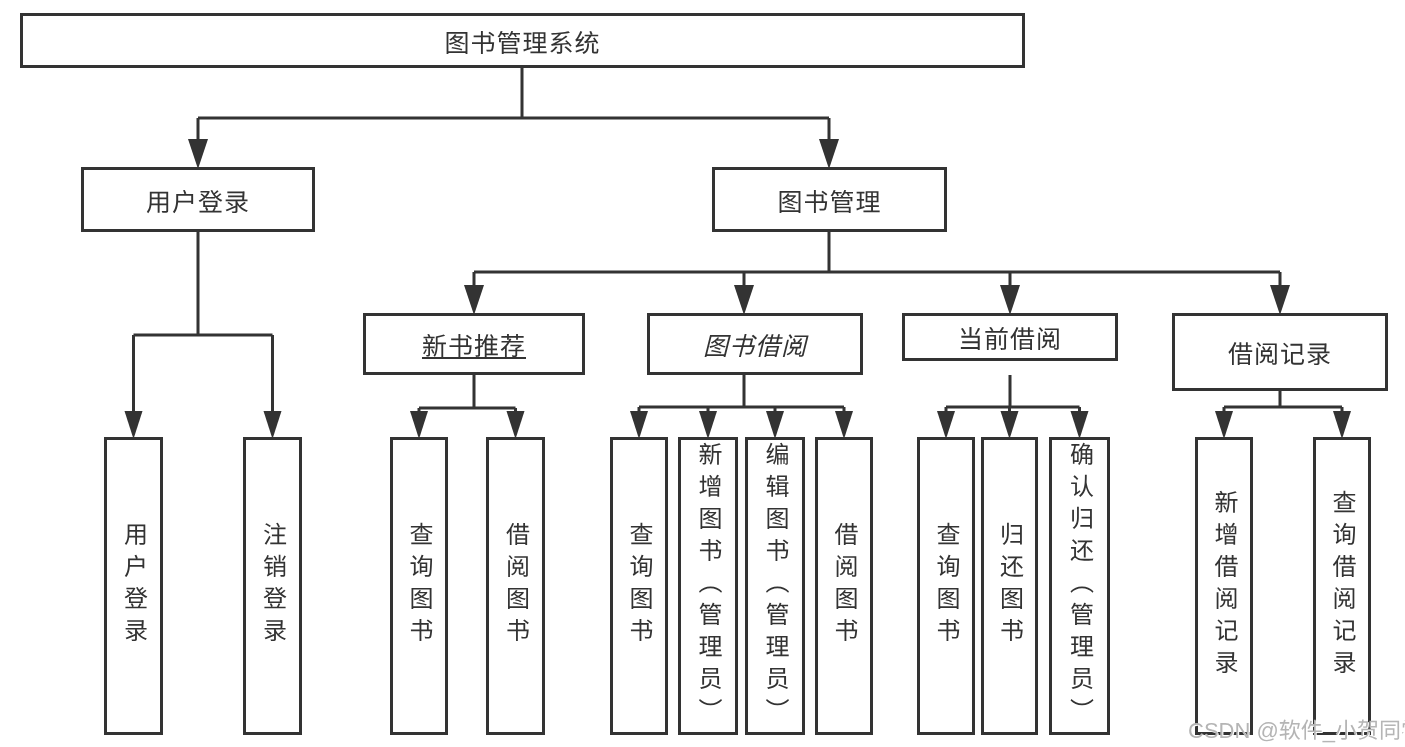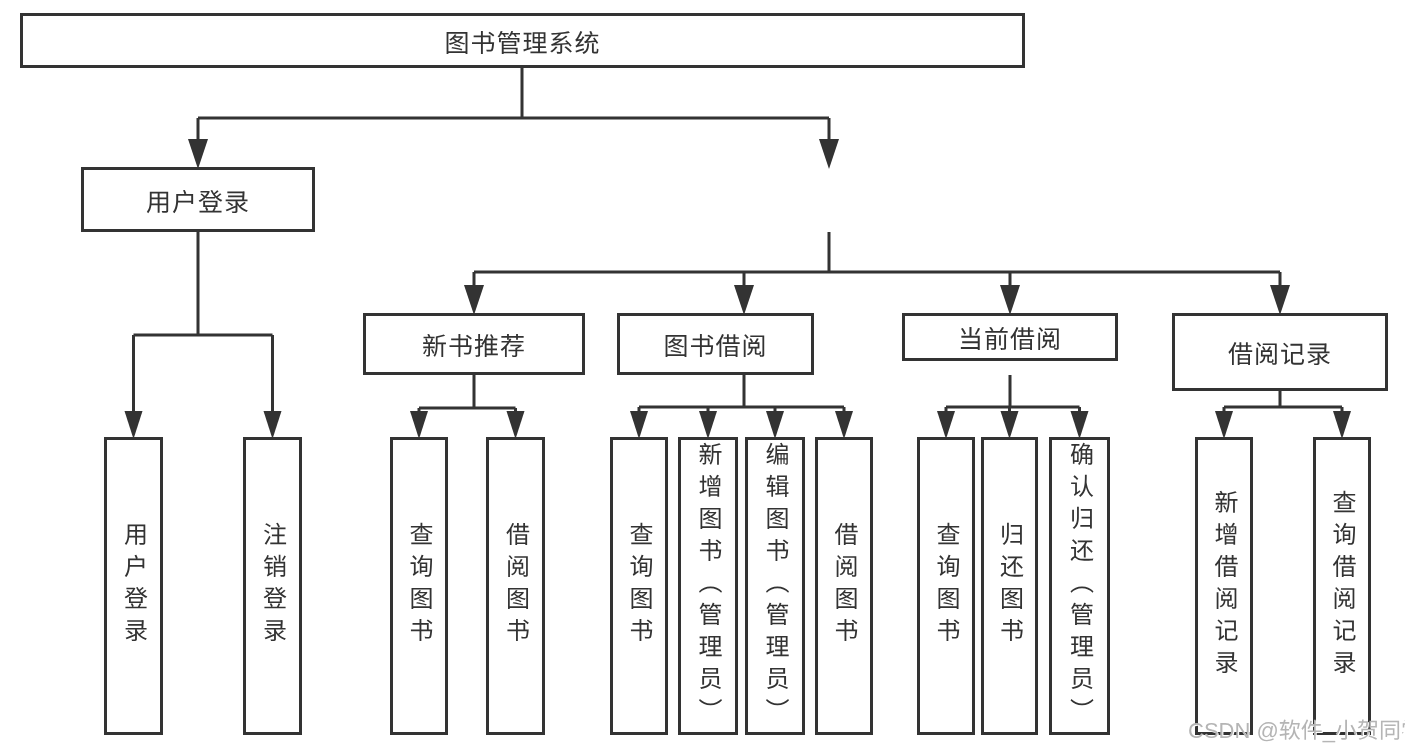--- a/index.html
+++ b/index.html
@@ -113,23 +113,24 @@
     <polygon points="1070.5,411 1088.5,411 1079.5,439"></polygon>
 
     <path d="M1280 375 V407 M1224 407 H1342 M1224 407 V414 M1342 407 V414"></path>
     <polygon points="1215,411 1233,411 1224,439"></polygon>
     <polygon points="1333,411 1351,411 1342,439"></polygon>
   </svg>
 
   <div class="node" style="left:20px; top:13px; width:1005px; height:55px;">图书管理系统</div>
 
   <div class="node" style="left:81px; top:167px; width:234px; height:65px;">用户登录</div>
+  <div class="node" style="left:712px; top:167px; width:235px; height:65px;">图书管理</div>
 
-  <div class="node" style="left:363px; top:313px; width:222px; height:62px;">新书推荐</div>
-  <div class="node" style="left:617px; top:313px; width:197px; height:62px;">图书借阅</div>
+  <div class="node" style="left:363px; top:313px; width:222px; height:62px;text-decoration:underline;">新书推荐</div>
+  <div class="node" style="left:647px; top:313px; width:216px; height:62px;font-style:italic;">图书借阅</div>
   <div class="node" style="left:902px; top:313px; width:216px; height:48px;">当前借阅</div>
   <div class="node" style="left:1172px; top:313px; width:216px; height:78px;">借阅记录</div>
 
   <div class="leaf" style="left:104px; width:59px;">
     <span class="vlabel">用户登录</span>
   </div>
   <div class="leaf" style="left:243px; width:59px;">
     <span class="vlabel">注销登录</span>
   </div>
 

